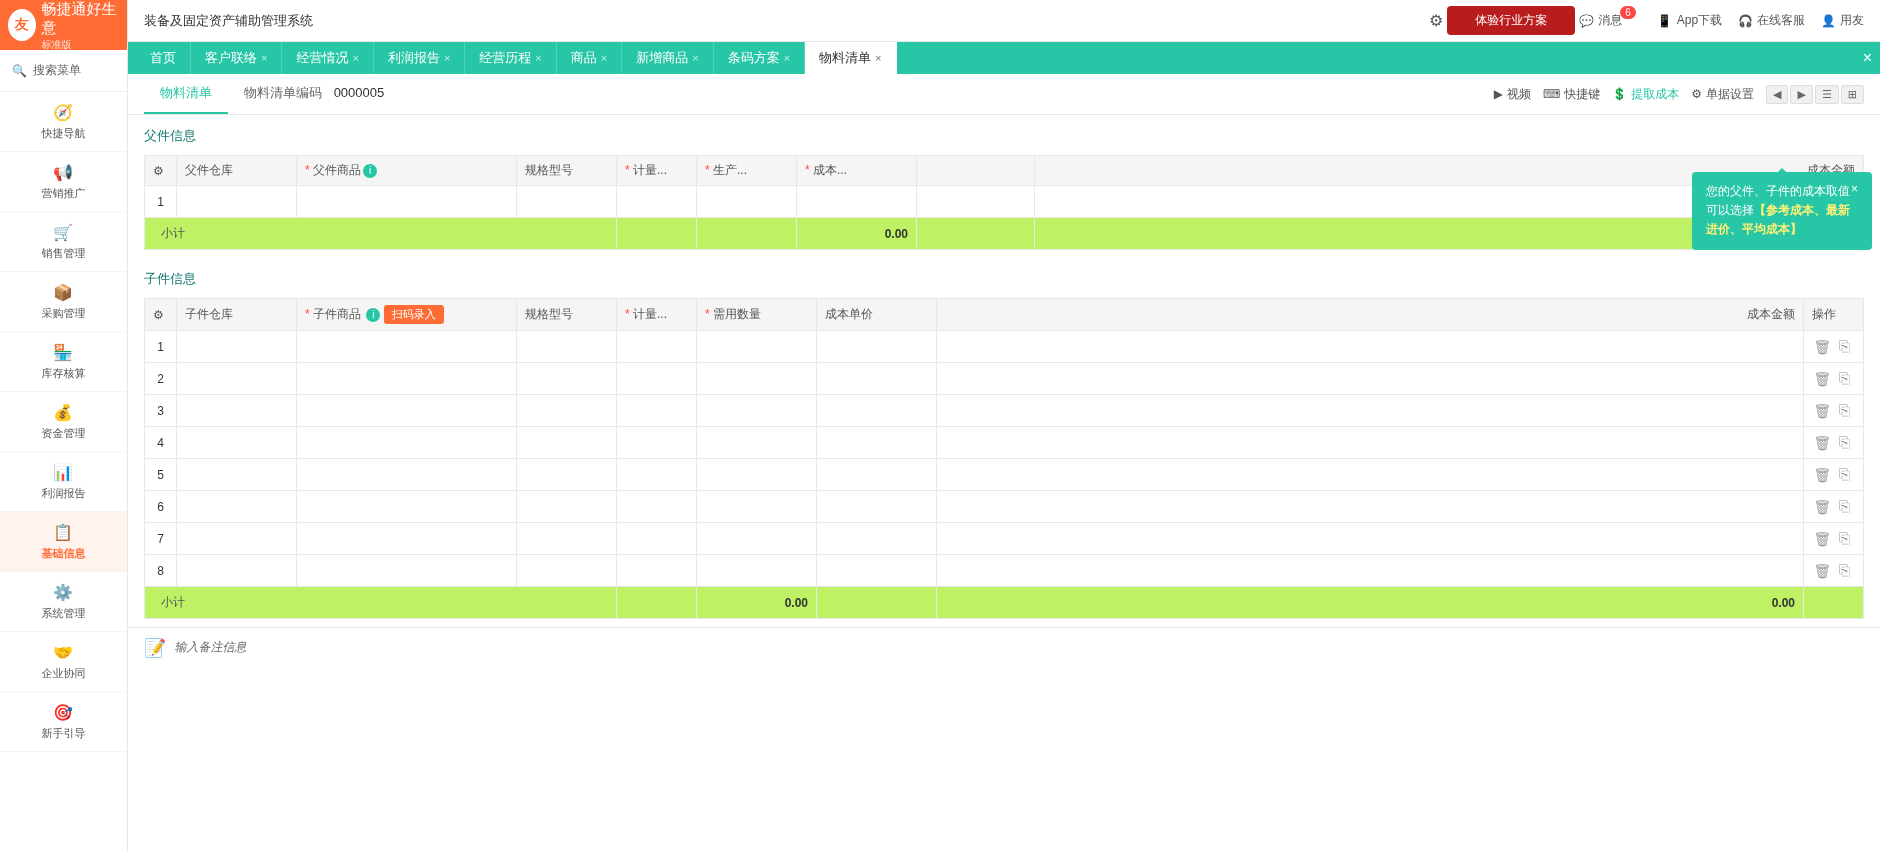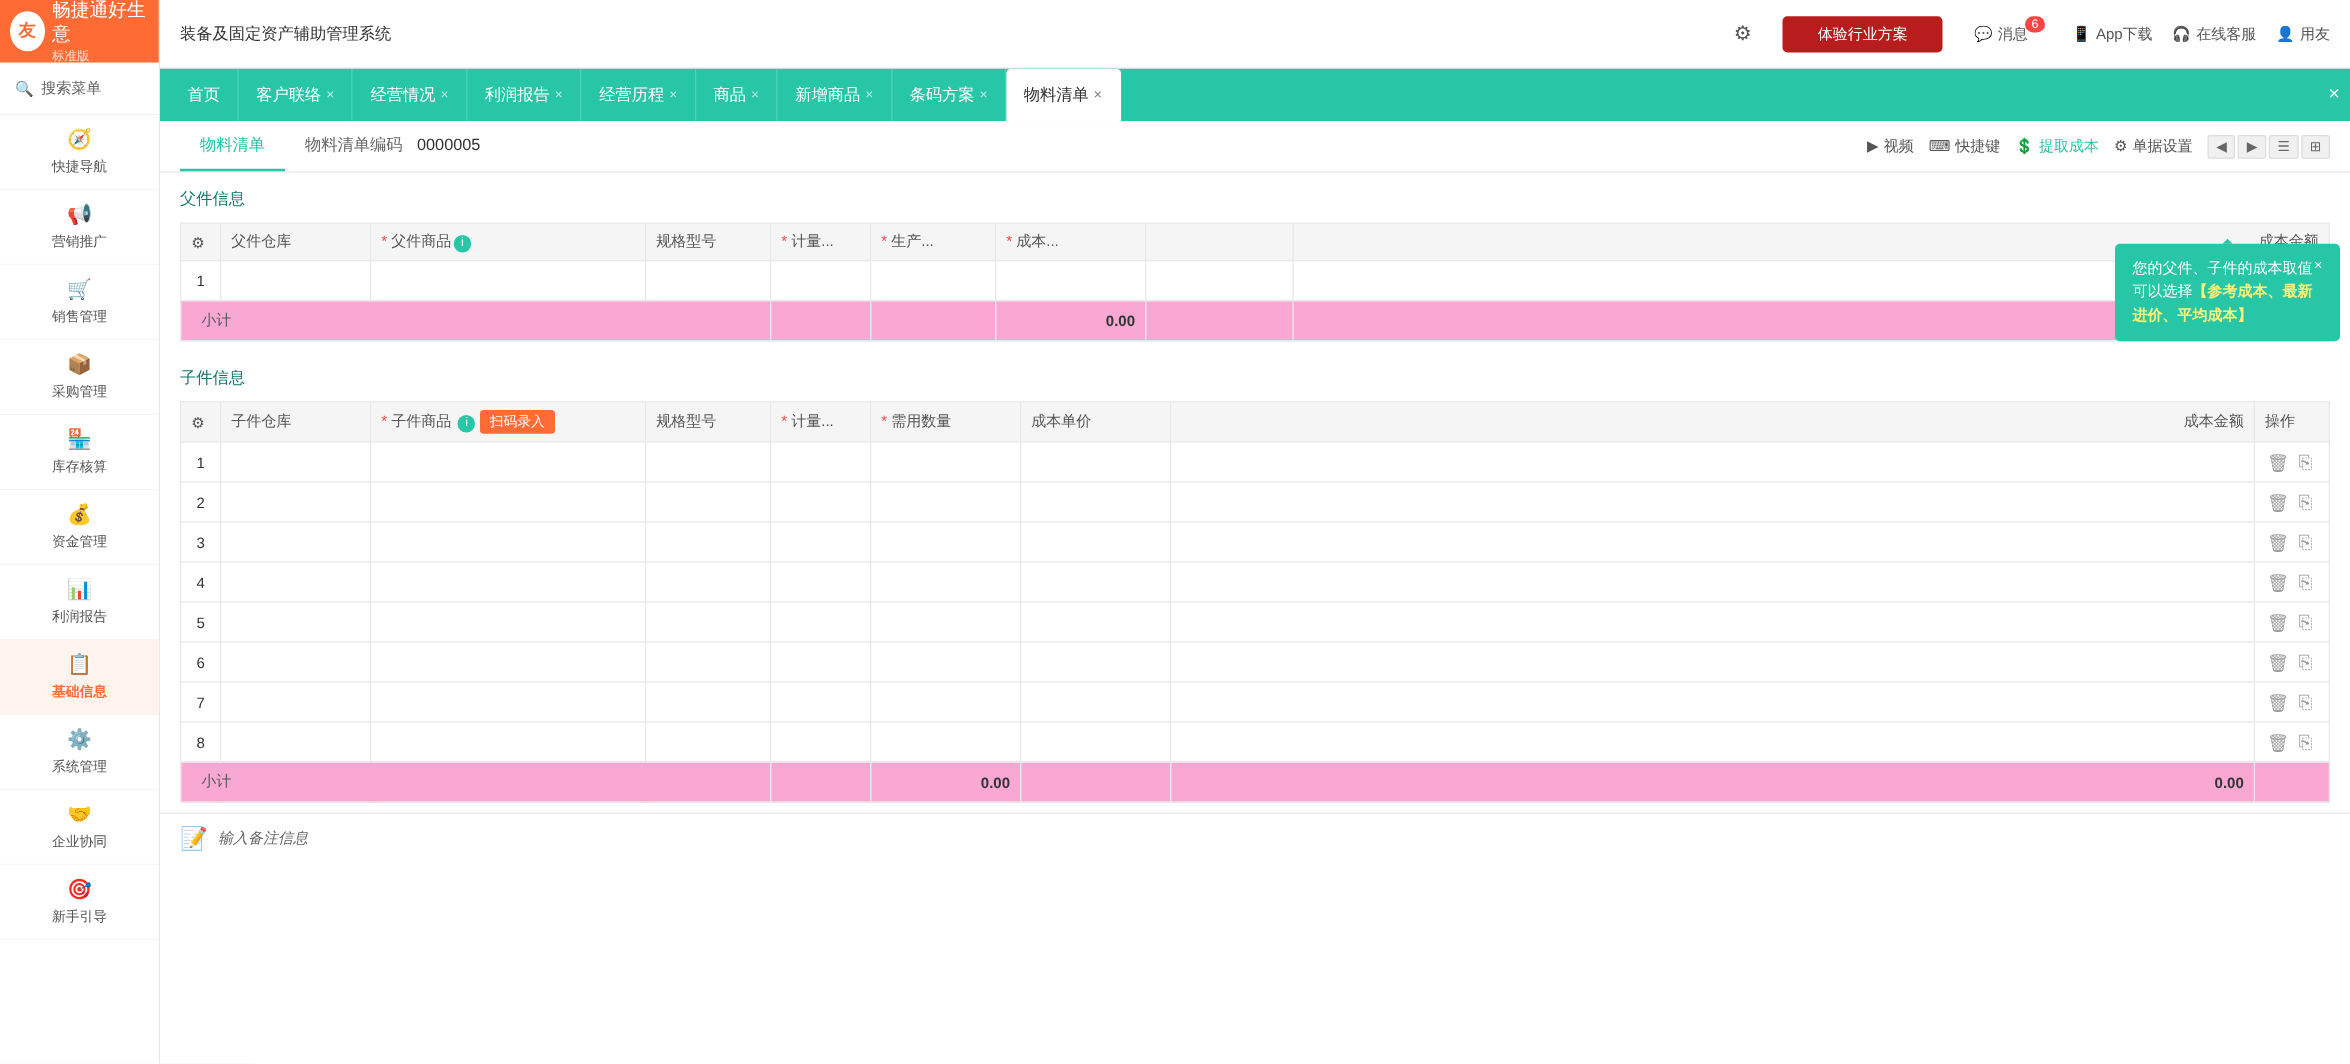--- a/index.html
+++ b/index.html
@@ -88,26 +88,26 @@
     .main {
       flex: 1;
       display: flex;
       flex-direction: column;
       overflow: hidden;
     }
 
     
     .topbar {
       background: #fff;
-      height: 55px;
+      height: 42px;
       display: flex;
       align-items: center;
       padding: 0 16px;
       border-bottom: 1px solid #e8e8e8;
-      gap: 25px;
+      gap: 4px;
     }
     .topbar-btn {
       background: none;
       border: none;
       cursor: pointer;
       display: flex;
       align-items: center;
       gap: 4px;
       color: #555;
       font-size: 12px;
@@ -131,21 +131,21 @@
       top: -8px;
       left: -6px;
     }
 
     
     .nav-tabs {
       background: #26c6a6;
       display: flex;
       align-items: center;
       padding: 0 8px;
-      height: 42px;
+      height: 32px;
       overflow-x: auto;
     }
     .nav-tab {
       padding: 0 14px;
       height: 42px;
       display: flex;
       align-items: center;
       color: #fff;
       font-size: 13px;
       cursor: pointer;
@@ -251,21 +251,21 @@
       white-space: nowrap;
     }
     .data-table th .required { color: #ff4444; }
     .data-table td {
       border: 1px solid #e8e8e8;
       padding: 4px 8px;
       height: 32px;
       color: #333;
     }
     .subtotal-row td {
-      background: #f9a8d4;
+      background: #bef264;
       font-size: 12px;
       color: #555;
       font-weight: 500;
     }
     .subtotal-row td.amount { color: #333; font-weight: bold; }
 
     .scan-btn {
       background: #ff6b35;
       color: #fff;
       border: none;

